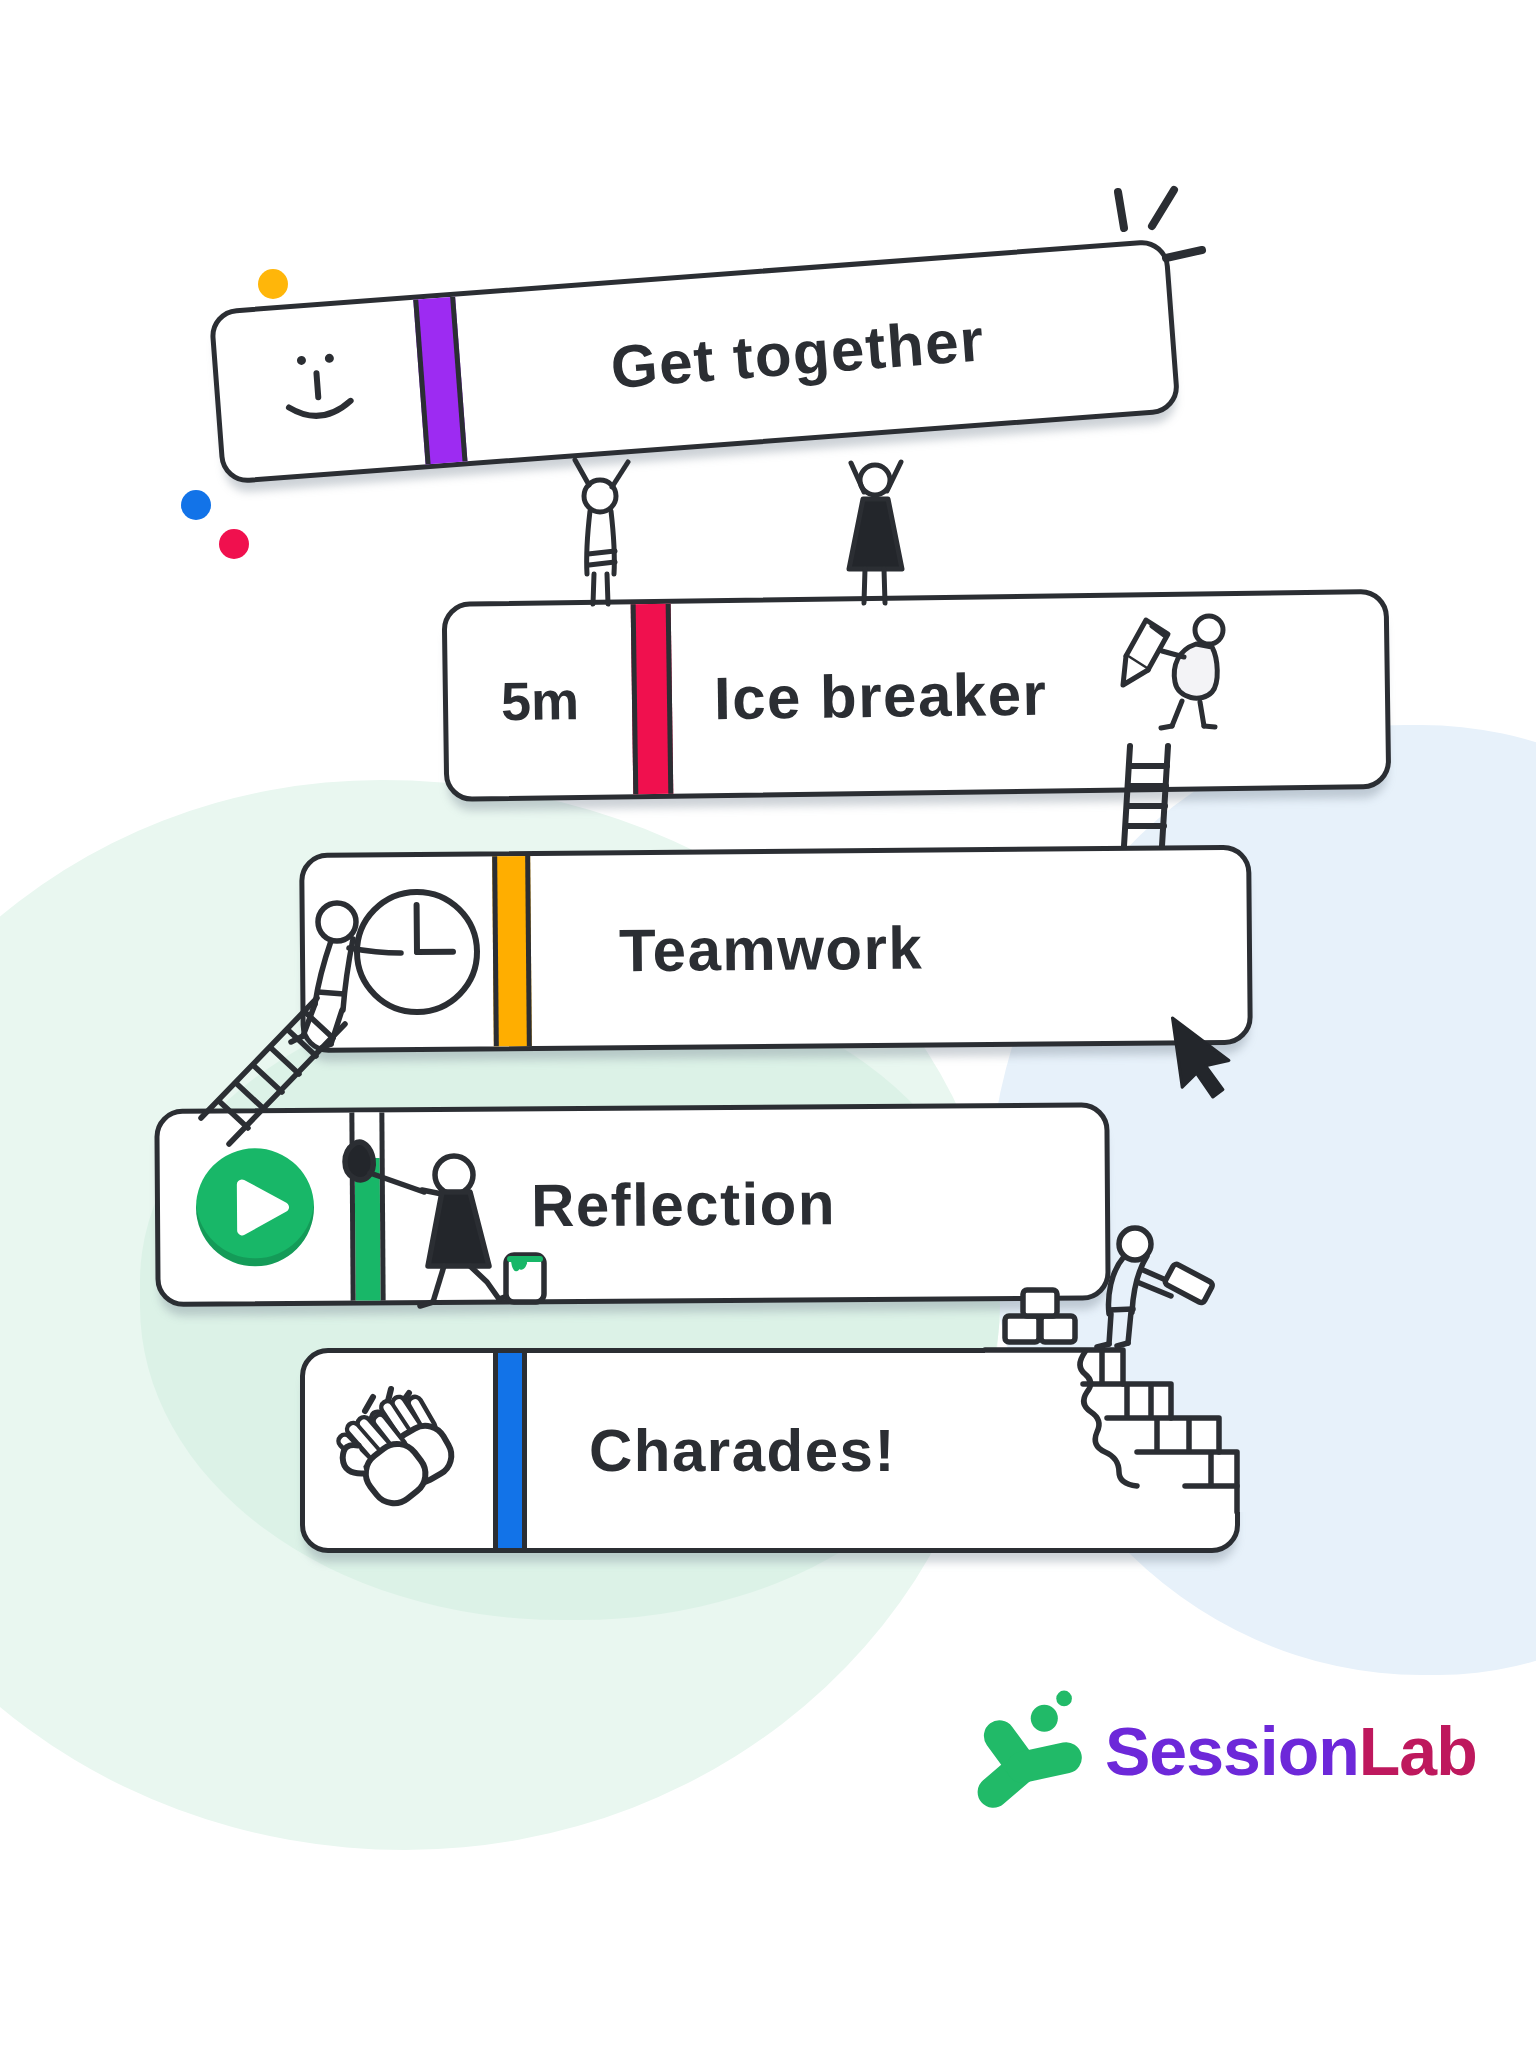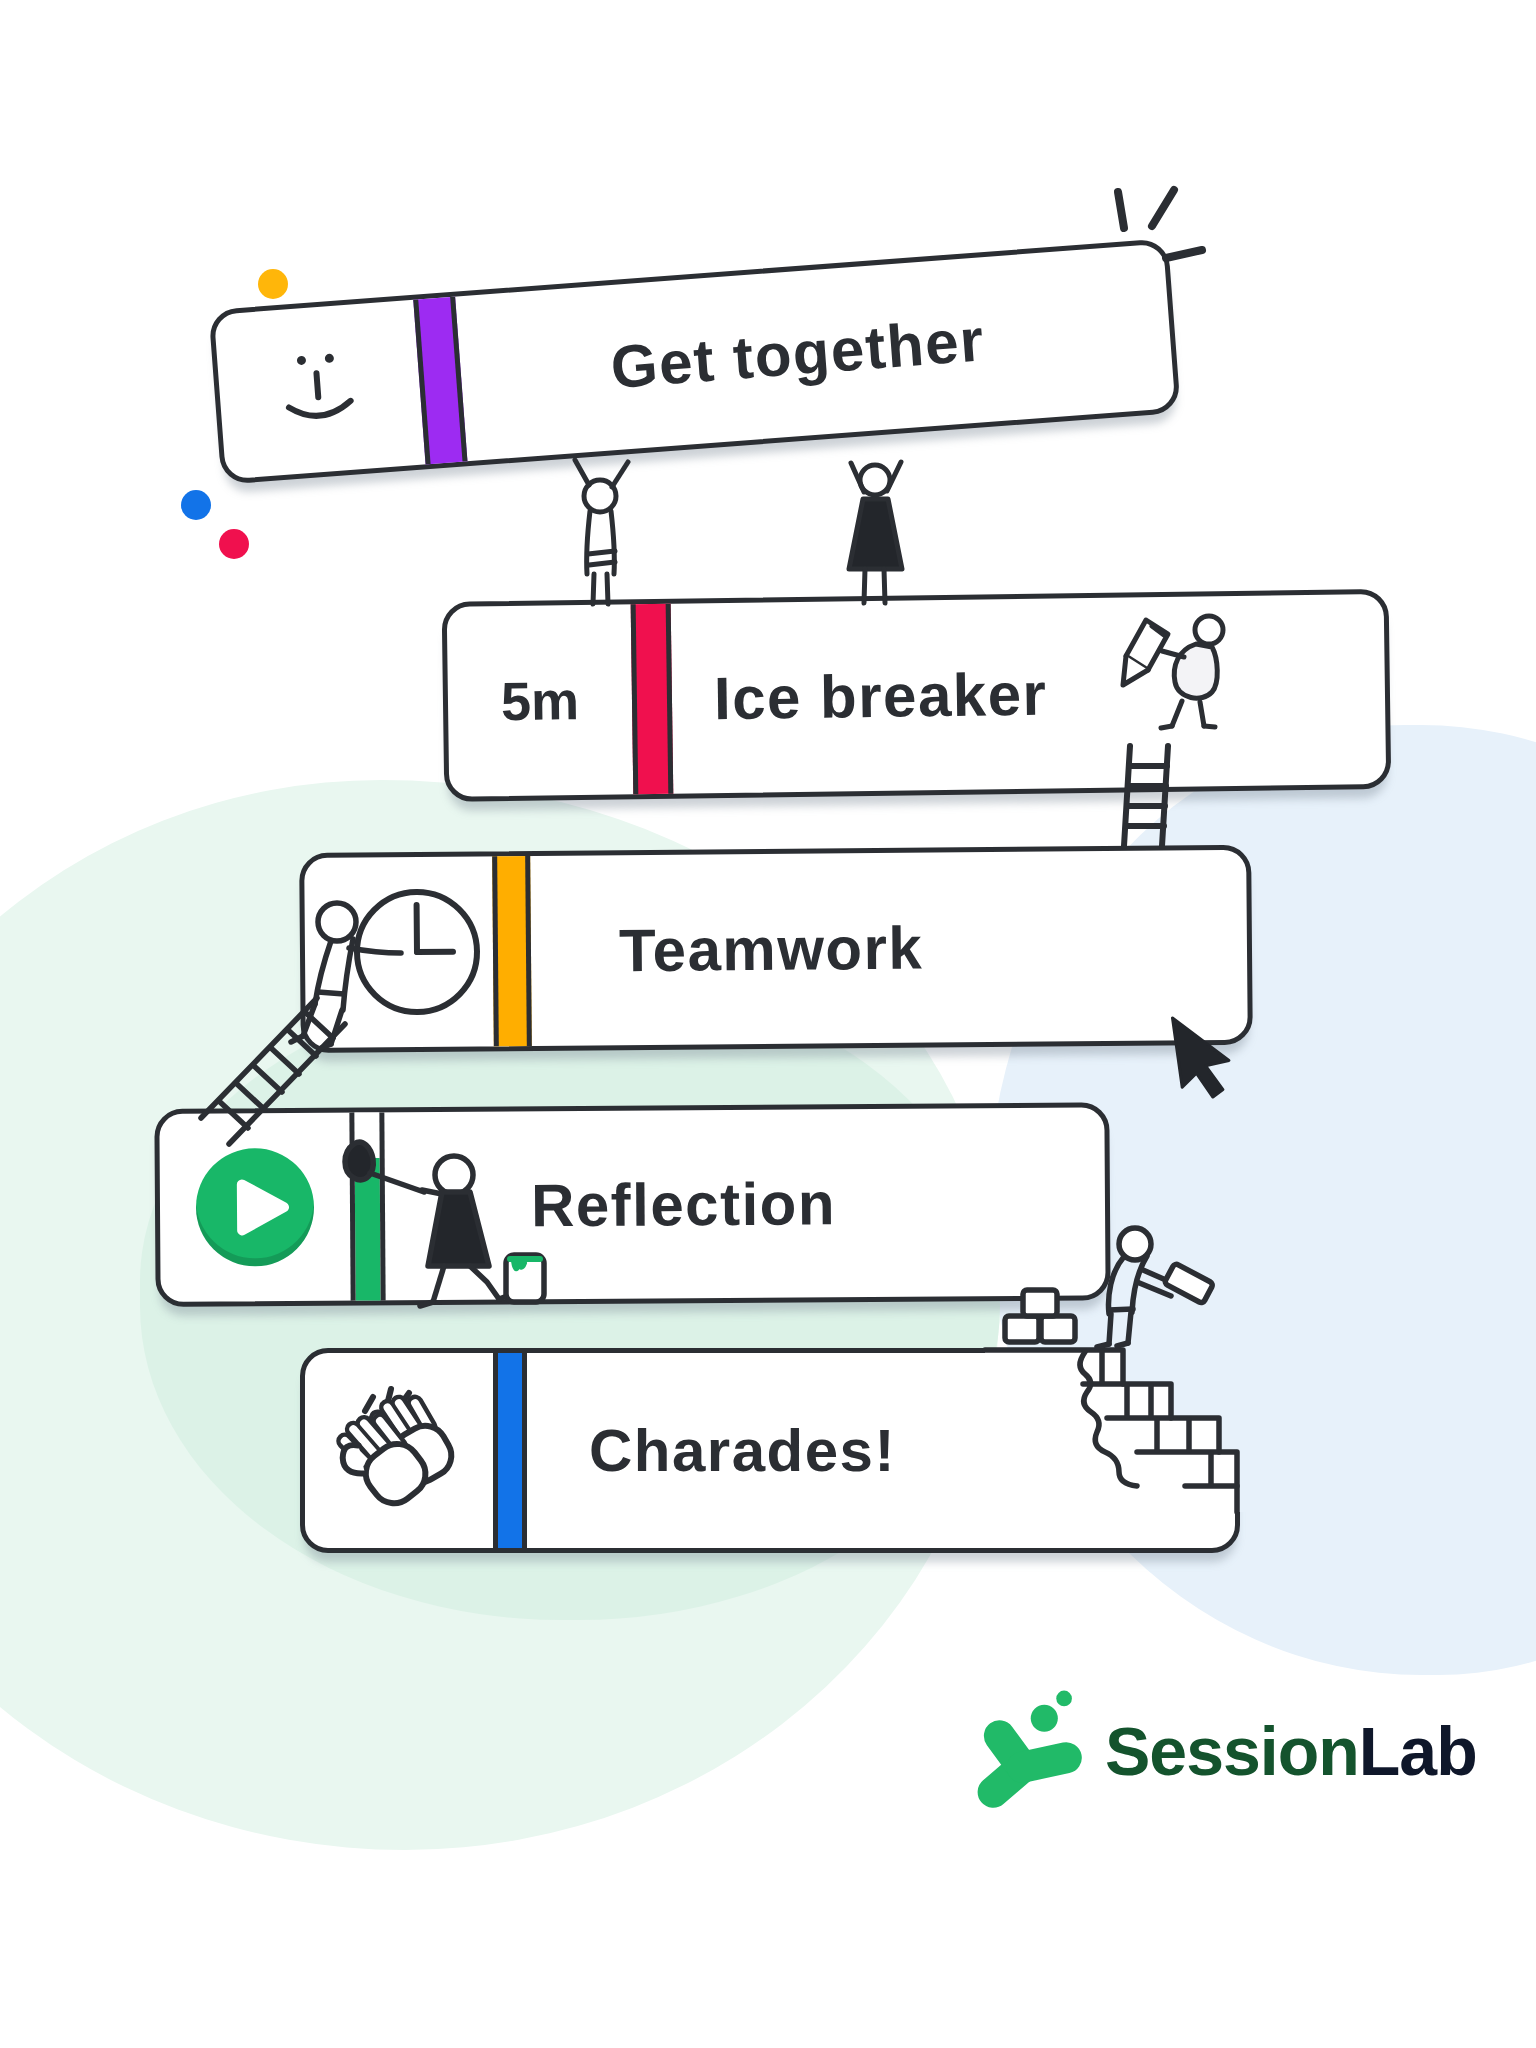--- a/index.html
+++ b/index.html
@@ -277,17 +277,17 @@
     <svg width="125" height="125" viewBox="0 0 120 120" style="margin-right: 18px; color: rgb(33, 186, 104);">
       <g stroke="currentColor" stroke-width="30" stroke-linecap="round" fill="none">
         <path d="M58 76 L30 100"></path>
           <path d="M58 76 L36 46"></path>
           <path d="M58 76 L100 67"></path>
       </g>
       <circle cx="79" cy="29" r="13" fill="currentColor"></circle>
       <circle cx="98" cy="10" r="7.5" fill="currentColor"></circle>
     </svg>
     <span class="logo-text">
-      <span style="color: #14532d;">Session</span><span style="color: #0f172a;">Lab</span>
+      <span style="color: #6d28d9;">Session</span><span style="color: #be185d;">Lab</span>
     </span>
   </div>
 
 </div>
 
 </body></html>

